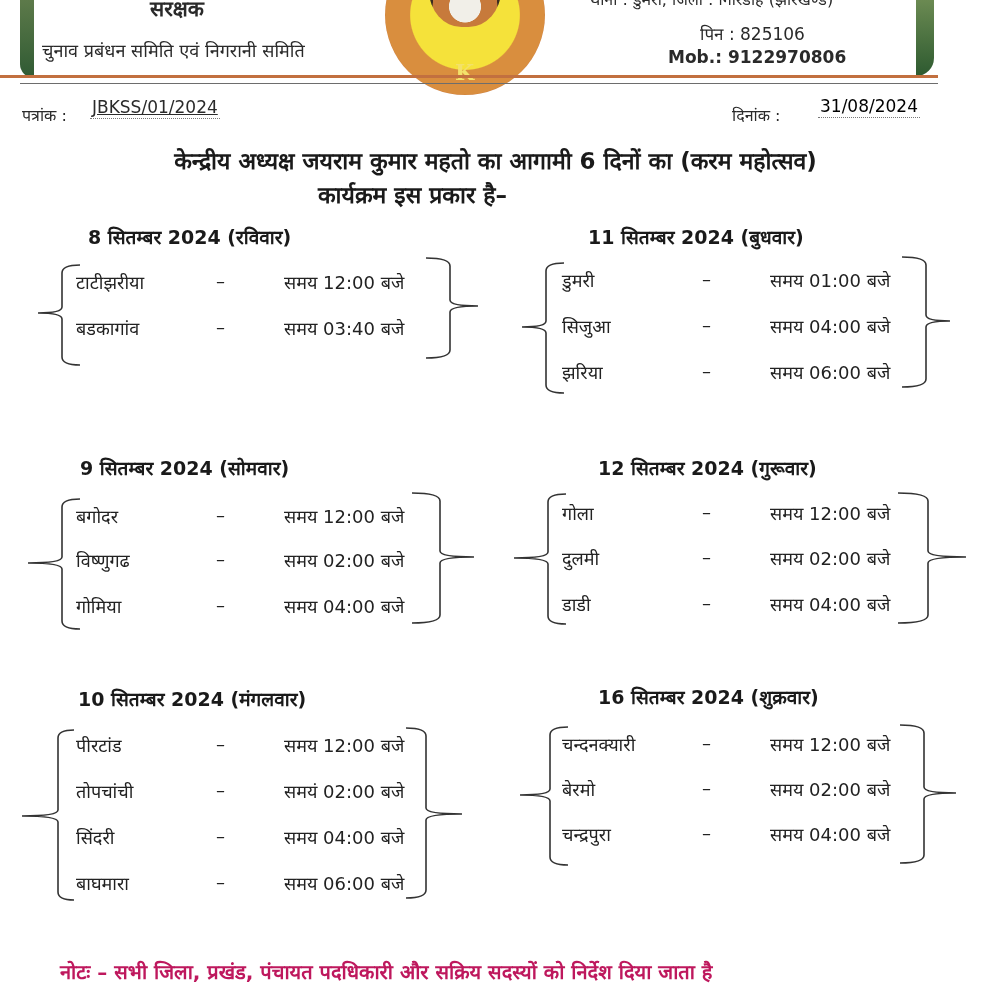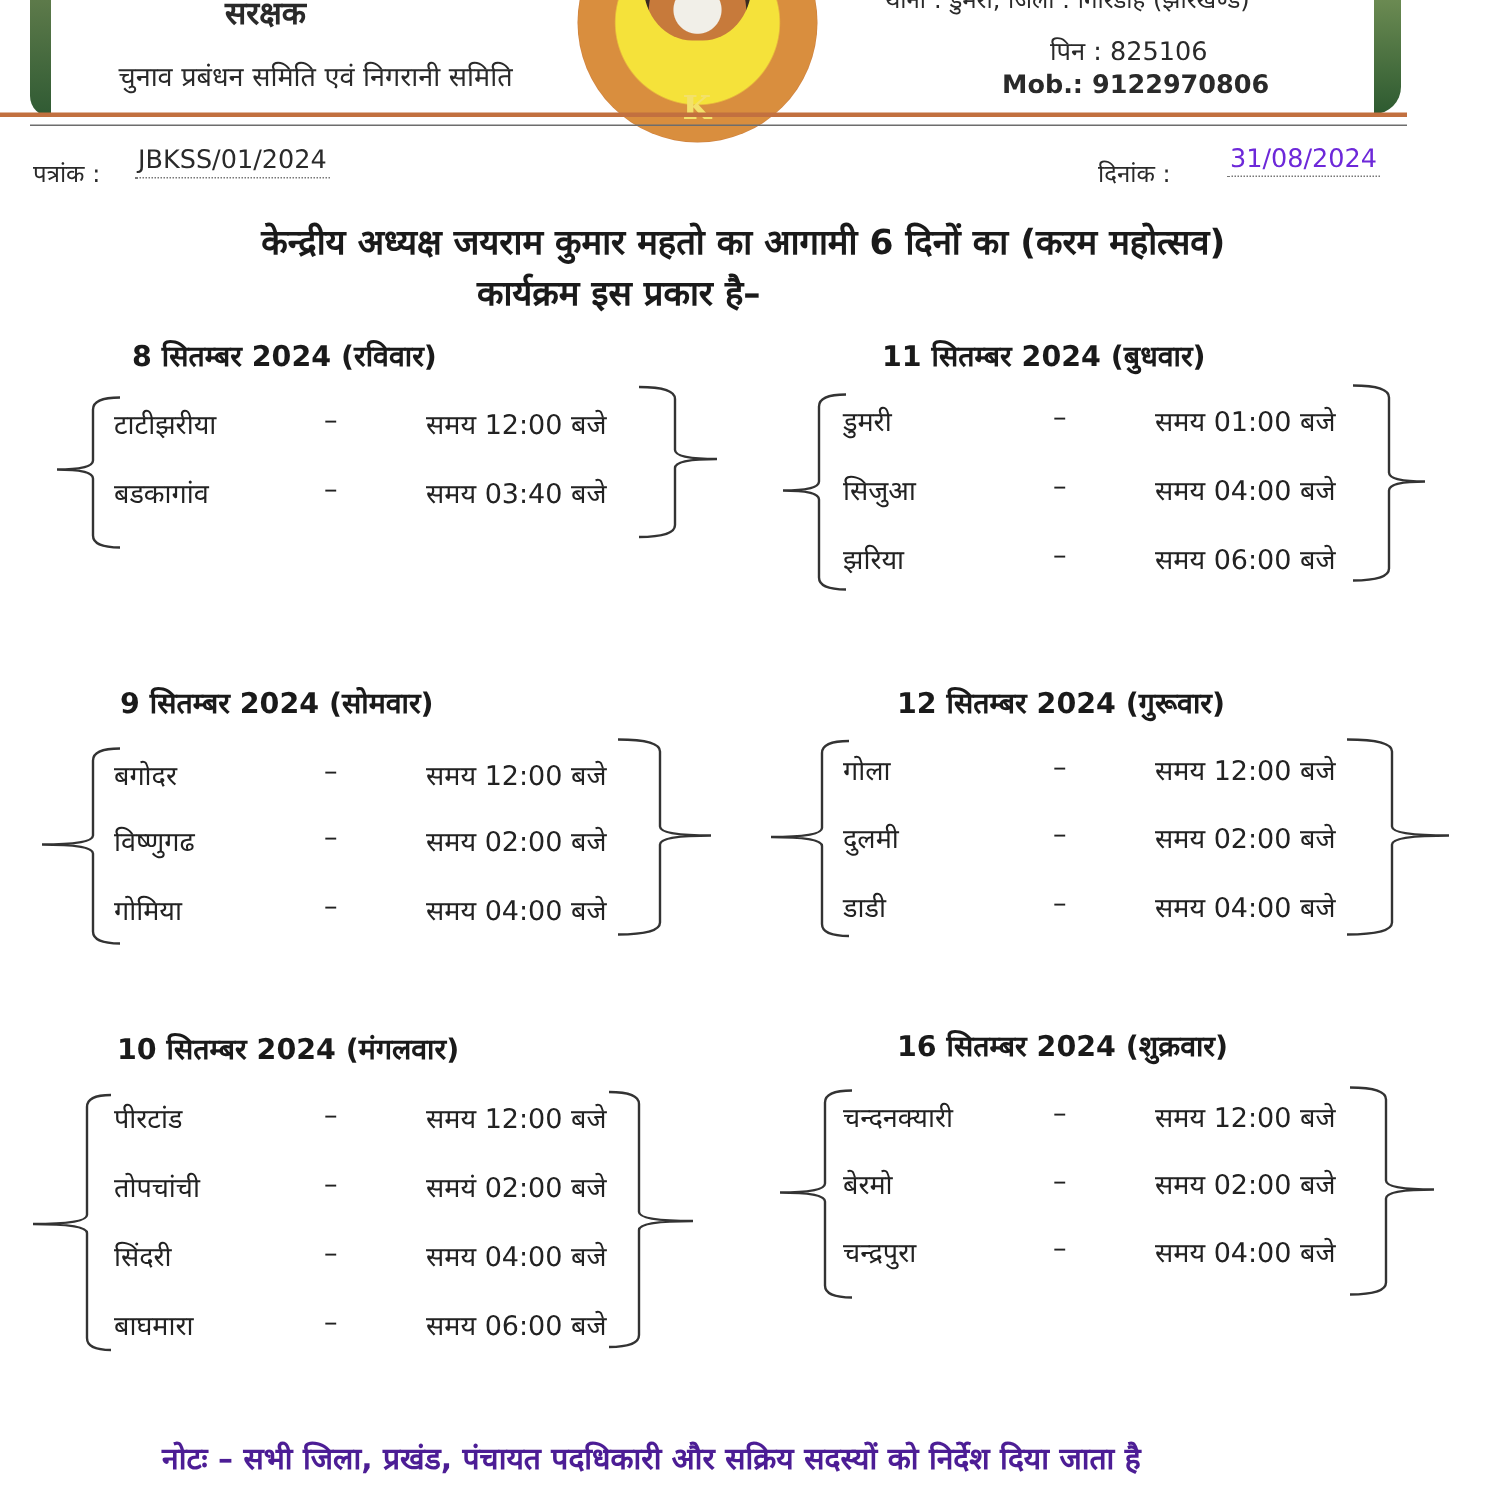--- a/index.html
+++ b/index.html
@@ -4,58 +4,58 @@
 <style>
   html, body { margin:0; padding:0; }
   body {
     width:991px; height:991px; overflow:hidden; position:relative;
     background:#ffffff; color:#1a1a1a;
     font-family: "DejaVu Sans", "Liberation Sans", sans-serif;
   }
   .abs { position:absolute; }
   
   .lh-left-title { left:150px; top:-6px; font-size:21px; font-weight:bold; color:#2a2a2a; white-space:nowrap; }
-  .lh-left-sub { left:42px; top:38px; font-size:18px; color:#2a2a2a; white-space:nowrap;margin-left:37px; }
+  .lh-left-sub { left:42px; top:38px; font-size:18px; color:#2a2a2a; white-space:nowrap; }
   .lh-right-addr { left:590px; top:-12px; font-size:16px; color:#2a2a2a; white-space:nowrap; }
   .lh-right-pin { left:700px; top:22px; font-size:17px; color:#2a2a2a; white-space:nowrap; }
   .lh-right-mob { left:668px; top:47px; font-size:17px; font-weight:bold; color:#2a2a2a; white-space:nowrap; }
   .leaf-left { left:20px; top:0px; width:14px; height:78px; background:linear-gradient(180deg,#5d7a4a,#2f5a33); border-radius:0 0 0 14px; }
   .leaf-right { left:916px; top:0px; width:18px; height:76px; background:linear-gradient(180deg,#6b8a52,#2d5a30); border-radius:0 0 18px 0; }
   .logo {
     left:385px; top:-65px; width:160px; height:160px; border-radius:50%;
     background:radial-gradient(circle at 50% 50%, #f5e23a 0 48%, #d98e3e 49% 70%, #c6763a 71% 100%);
     overflow:hidden;
   }
   .logo-tiger {
     position:absolute; left:44px; top:10px; width:72px; height:82px; border-radius:40% 40% 45% 45%;
     background:radial-gradient(circle at 50% 75%, #f1efe8 0 22%, #c77a3b 23% 45%, #3b2b20 46% 52%, #e0a85a 53% 100%);
   }
   .logo-k { position:absolute; left:70px; top:124px; font-size:22px; font-weight:bold; color:#f3e16a; font-family:"DejaVu Serif", serif; }
   .rule1 { left:0; top:75px; width:938px; height:3px; background:#c2703f; }
   .rule2 { left:20px; top:83px; width:918px; height:1px; background:#6d6d6d; }
 
   .ref-label { left:22px; top:104px; font-size:16px; color:#2a2a2a; white-space:nowrap; }
-  .ref-value { left:90px; top:97px; font-size:17px; color:#2a2a2a; border-bottom:1px dotted #777; padding:0 2px 1px 2px; white-space:nowrap; font-family:"DejaVu Sans", sans-serif; }
+  .ref-value { left:90px; top:97px; font-size:17px; color:#2a2a2a; border-bottom:1px dotted #777; padding:0 2px 1px 2px; white-space:nowrap; font-family:"DejaVu Sans", sans-serif;text-decoration:underline; }
   .date-label { left:732px; top:104px; font-size:16px; color:#2a2a2a; white-space:nowrap; }
-  .date-value { left:818px; top:96px; font-size:17px; color:#6d28d9; border-bottom:1px dotted #777; padding:0 2px 1px 2px; white-space:nowrap; }
+  .date-value { left:818px; top:96px; font-size:17px; color:#000000; border-bottom:1px dotted #777; padding:0 2px 1px 2px; white-space:nowrap; }
 
   .heading1 { left:0; width:991px; top:144px; text-align:center; font-size:23px; font-weight:bold; color:#1a1a1a; white-space:nowrap; }
   .heading2 { left:0; width:825px; top:178px; text-align:center; font-size:23px; font-weight:bold; color:#1a1a1a; white-space:nowrap; }
 
   .day-title { font-size:19px; font-weight:bold; color:#1a1a1a; white-space:nowrap; }
   .row { position:absolute; font-size:18px; color:#222; white-space:nowrap; height:26px; }
   .row .place { position:absolute; left:0; top:0;font-family:Liberation Mono, monospace; }
   .row .dash { position:absolute; top:0; }
   .row .time { position:absolute; top:0; }
 
   
   .brace { position:absolute; }
   .brace svg { display:block; overflow:visible; }
 
-  .note { left:60px; top:958px; font-size:20px; font-weight:bold; color:#4c1d95; white-space:nowrap;margin-left:48px; }
+  .note { left:60px; top:958px; font-size:20px; font-weight:bold; color:#be185d; white-space:nowrap; }
 </style>
 </head>
 <body>
 
 <div class="abs leaf-left"></div>
 <div class="abs lh-left-title">सरक्षक</div>
 <div class="abs lh-left-sub">चुनाव प्रबंधन समिति एवं निगरानी समिति</div>
 
 <div class="abs logo">
   <div class="logo-tiger"></div>

